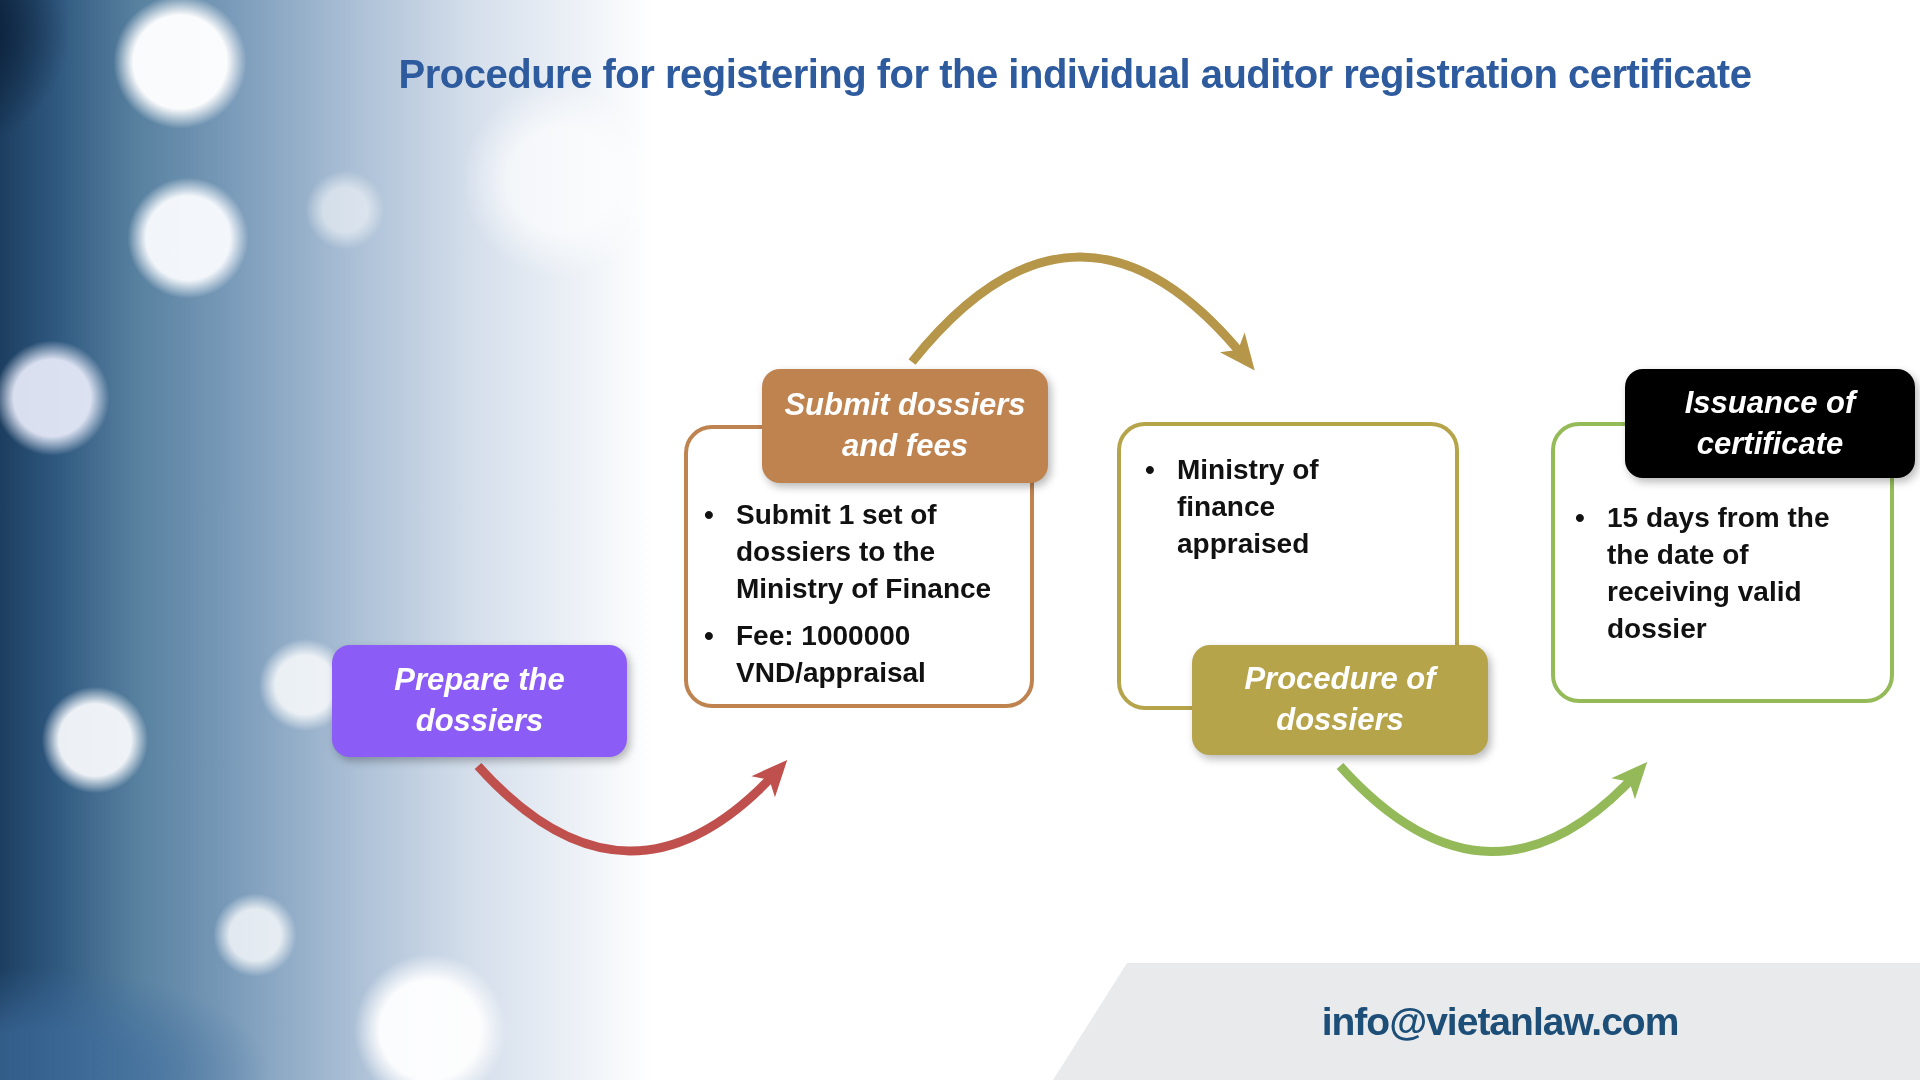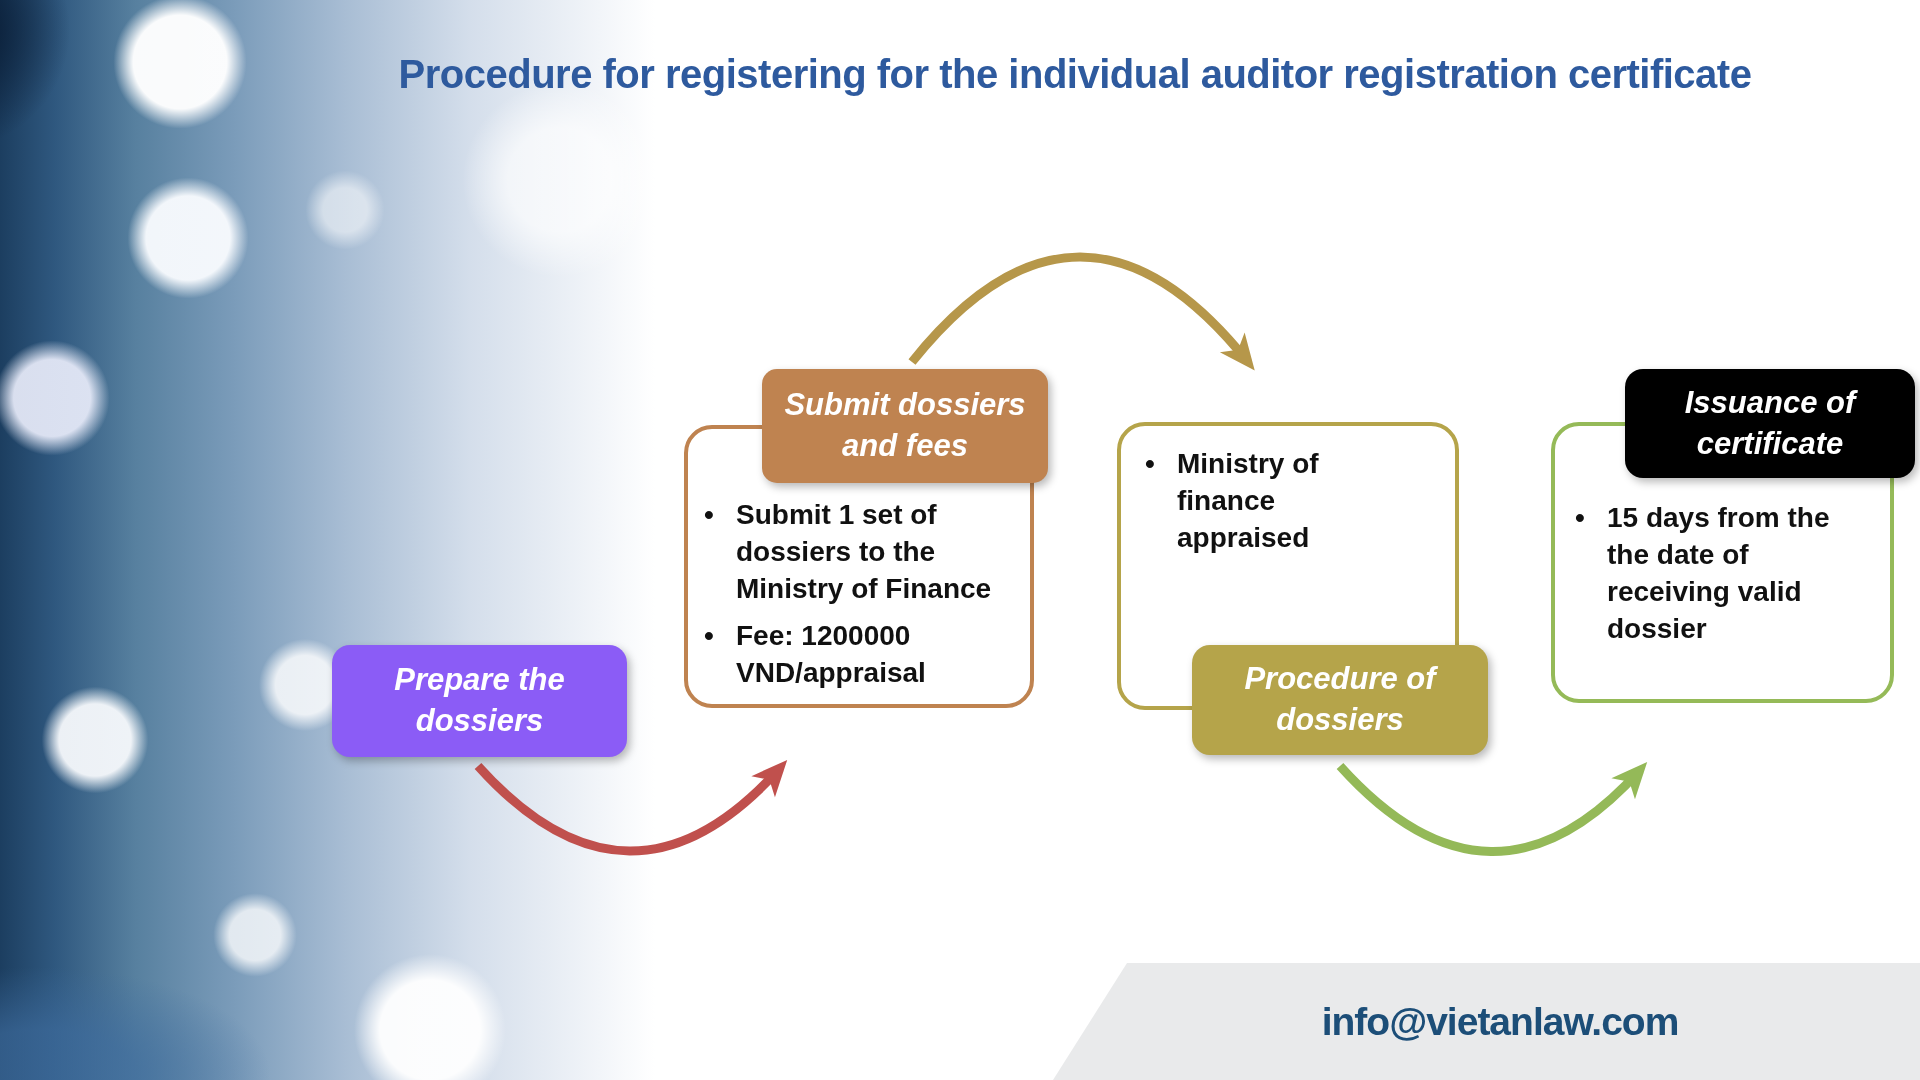--- a/index.html
+++ b/index.html
@@ -38,21 +38,21 @@
 
   #box-prepare{left:257px;top:422px;width:338px;height:278px;}
   #box-prepare ul{padding:26px 0 0 22px;}
   #box-prepare li{width:250px;}
 
   #box-submit{left:684px;top:425px;width:342px;height:275px;}
   #box-submit ul{padding:68px 0 0 8px;}
   #box-submit li{width:282px;}
 
   #box-appraisal{left:1117px;top:422px;width:334px;height:280px;}
-  #box-appraisal ul{padding:20px 0 0 16px;}
+  #box-appraisal ul{padding:26px 0 0 16px;}
   #box-appraisal li{width:200px;}
 
   #box-issuance{left:1551px;top:422px;width:335px;height:273px;}
   #box-issuance ul{padding:74px 0 0 12px;}
   #box-issuance li{width:252px;}
 
   
   .step-label{
     position:absolute;z-index:3;border-radius:18px;color:#ffffff;
     font-weight:bold;font-style:italic;font-size:31px;line-height:1.32;
@@ -97,39 +97,39 @@
     </defs>
     <path d="M478,766 Q630,935 780,768" fill="none" stroke-width="9" marker-end="url(#ah-red)" stroke="#c0504d"></path>
     <path d="M912,362 Q1080,152 1248,362" fill="none" stroke-width="9" marker-end="url(#ah-gold)" stroke="#b6974a"></path>
     <path d="M1340,766 Q1492,935 1640,770" fill="none" stroke-width="9" marker-end="url(#ah-green)" stroke="#94b958"></path>
   </svg>
 
 
   <div id="box-submit" class="box" style="border-color: rgb(191, 131, 80);">
     <ul>
       <li>Submit 1 set of dossiers to the Ministry of Finance</li>
-      <li>Fee: 1200000 VND/appraisal</li>
+      <li>Fee: 1000000 VND/appraisal</li>
     </ul>
   </div>
 
   <div id="box-appraisal" class="box" style="border-color: rgb(181, 164, 74);">
     <ul>
       <li>Ministry of finance appraised</li>
     </ul>
   </div>
 
   <div id="box-issuance" class="box" style="border-color: rgb(149, 186, 88);">
     <ul>
       <li>15 days from the the date of receiving valid dossier</li>
     </ul>
   </div>
 
   <div id="label-prepare" class="step-label" style="background: #8b5cf6;">Prepare the dossiers</div>
 
-  <div id="label-submit" class="step-label" style="background: rgb(191, 131, 80); border-radius: 15px;">Submit dossiers and fees</div>
+  <div id="label-submit" class="step-label" style="background: rgb(191, 131, 80);">Submit dossiers and fees</div>
 
   <div id="label-appraisal" class="step-label" style="background: rgb(181, 164, 74);">Procedure of dossiers</div>
 
   <div id="label-issuance" class="step-label" style="background: #000000;">Issuance of certificate</div>
 
   <div id="footer" style="background: rgb(233, 234, 235);">
     <span class="email" style="color: rgb(28, 78, 120);">info@vietanlaw.com</span>
   </div>
 
 </div>

